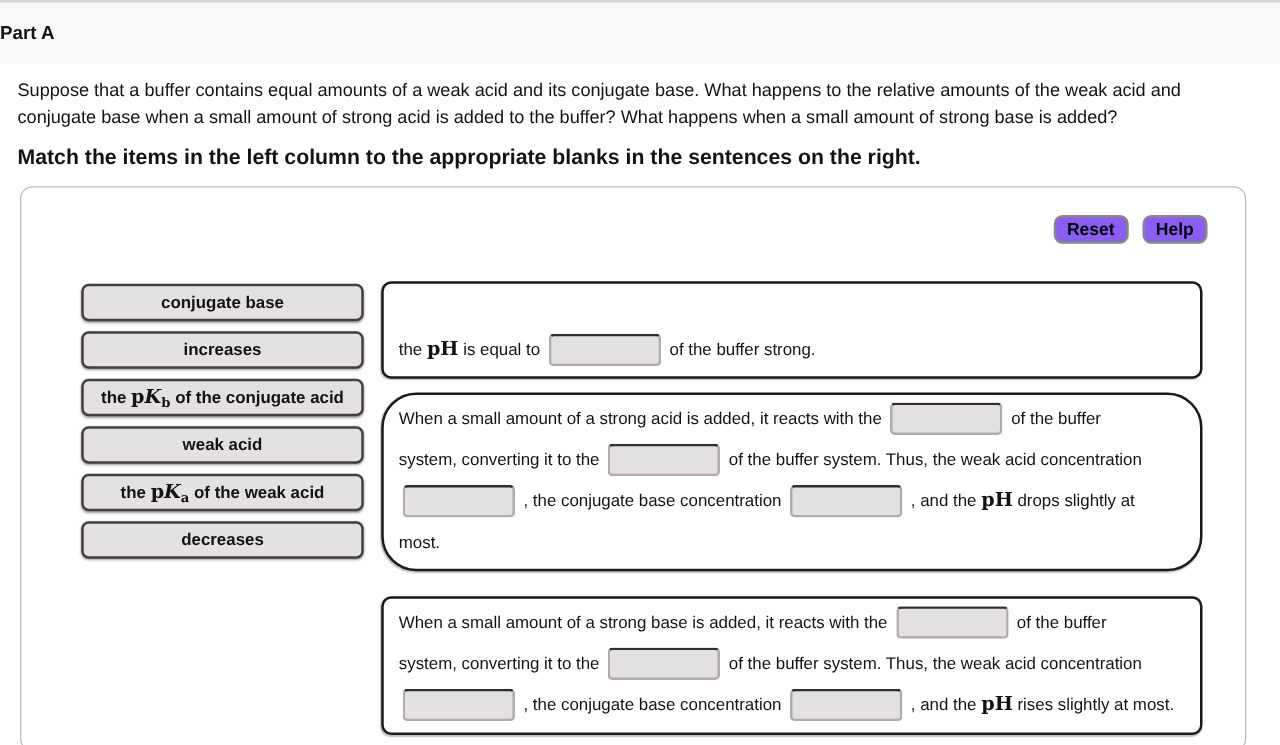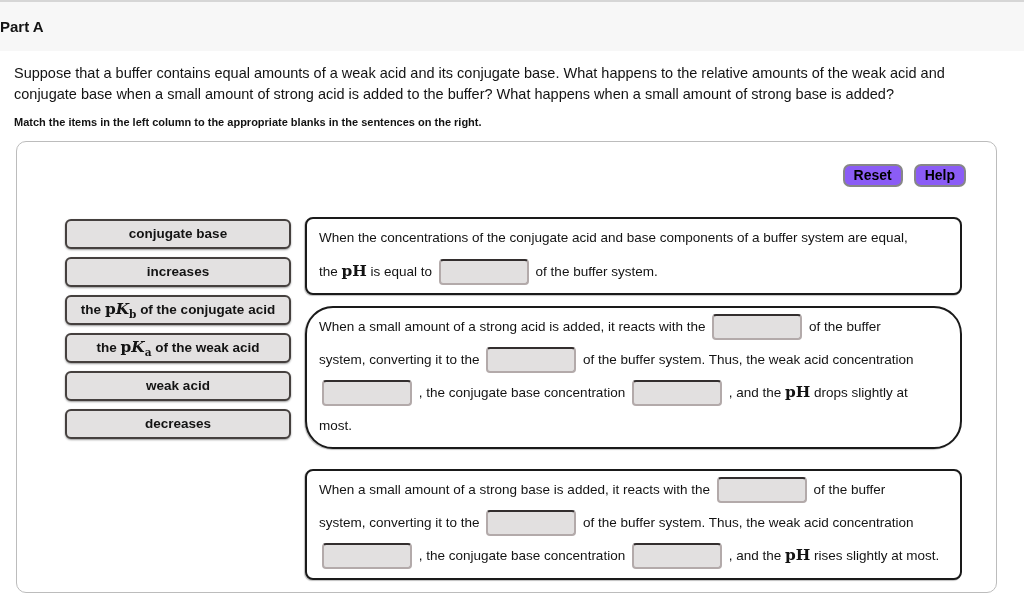--- a/index.html
+++ b/index.html
@@ -26,21 +26,21 @@
     border-top:2px solid var(--page_top_border);
     display:flex;align-items:center;
     font-size:15px;font-weight:bold;
   }
   .question{
     margin:12px 20px 10px 14px;
     font-size:14.5px;line-height:20.5px;
   }
   .instruction{
     margin:12px 20px 0 14px;
-    font-size:11px;font-weight:bold;
+    font-size:17px;font-weight:bold;
   }
   .panel{
     position:relative;
     margin:13px 27px 0 16px;
     height:452px;
     border:1px solid var(--panel_border);
     border-radius:10px;
     background:#fff;
   }
   .toolbar{
@@ -107,23 +107,23 @@
 <div class="panel">
   <div class="toolbar">
     <button class="tool-btn">Reset</button>
     <button class="tool-btn">Help</button>
   </div>
   <div class="match-wrap">
     <div class="tile-col">
         <div class="tile"><span>conjugate base</span></div>
         <div class="tile"><span>increases</span></div>
         <div class="tile"><span>the </span><span class="math">p</span><i class="math">K</i><sub class="math">b</sub><span> of the conjugate acid</span></div>
+        <div class="tile"><span>weak acid</span></div>
         <div class="tile"><span>the </span><span class="math">p</span><i class="math">K</i><sub class="math">a</sub><span> of the weak acid</span></div>
-        <div class="tile"><span>weak acid</span></div>
         <div class="tile"><span>decreases</span></div>
       </div>
     <div class="sentence-col">
-      <div class="sbox"><span>When the concentrations of the conjugate acid and base components of a buffer system are equal,</span><br><span>the </span><span class="math">pH</span><span> is equal to </span><span class="blank"></span><span> of the buffer system.</span></div>
+      <div class="sbox"><br><span>the </span><span class="math">pH</span><span> is equal to </span><span class="blank"></span><span> of the buffer strong.</span></div>
       <div class="sbox"><span>When a small amount of a strong acid is added, it reacts with the </span><span class="blank"></span><span> of the buffer</span><br><span>system, converting it to the </span><span class="blank"></span><span> of the buffer system. Thus, the weak acid concentration</span><br><span class="blank"></span><span> , the conjugate base concentration </span><span class="blank"></span><span> , and the </span><span class="math">pH</span><span> drops slightly at</span><br><span>most.</span></div>
       <div class="sbox"><span>When a small amount of a strong base is added, it reacts with the </span><span class="blank"></span><span> of the buffer</span><br><span>system, converting it to the </span><span class="blank"></span><span> of the buffer system. Thus, the weak acid concentration</span><br><span class="blank"></span><span> , the conjugate base concentration </span><span class="blank"></span><span> , and the </span><span class="math">pH</span><span> rises slightly at most.</span></div>
     </div>
   </div>
 </div>
 
 </body></html>

